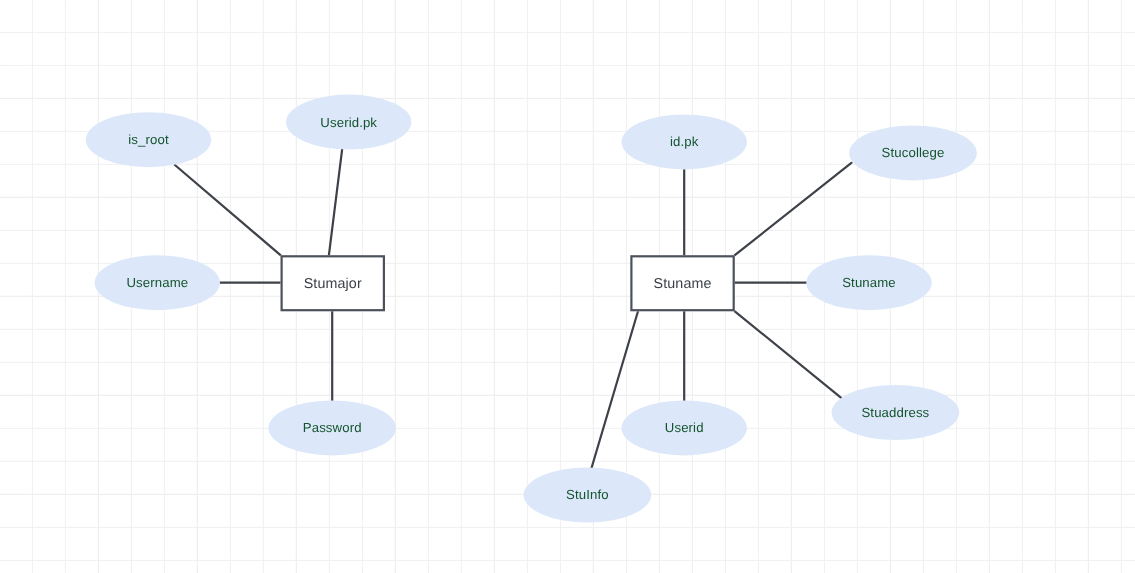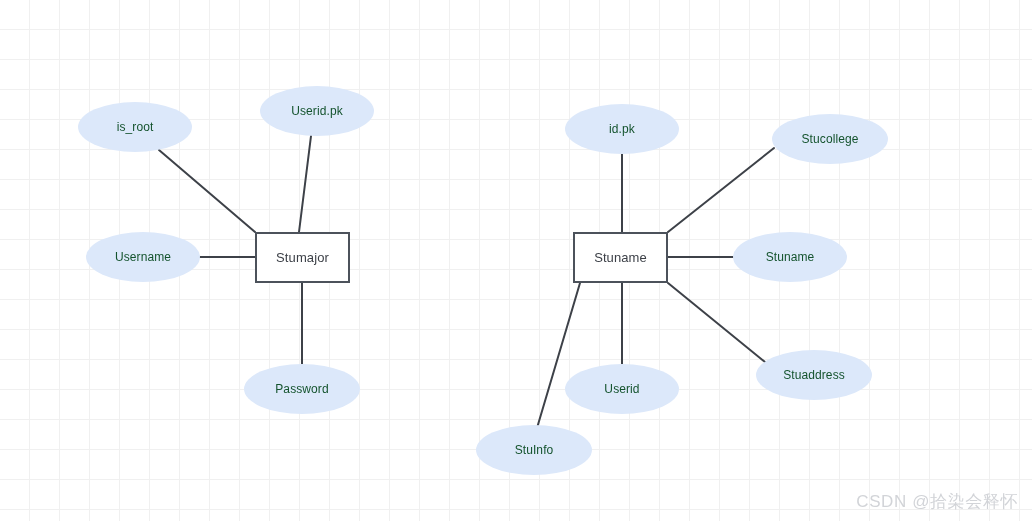--- a/index.html
+++ b/index.html
@@ -130,14 +130,13 @@
         <span>StuInfo</span>
       </div>
       <div class="entity-box" style="left: 255px; top: 232px; width: 95px; height: 51px;">
         <span>Stumajor</span>
       </div>
       <div class="entity-box" style="left: 573px; top: 232px; width: 95px; height: 51px;">
         <span>Stuname</span>
       </div>
     </div>
 
-  <div class="watermark">CSDN @拾染会释怀</div>
 </div>
 
 </body></html>

